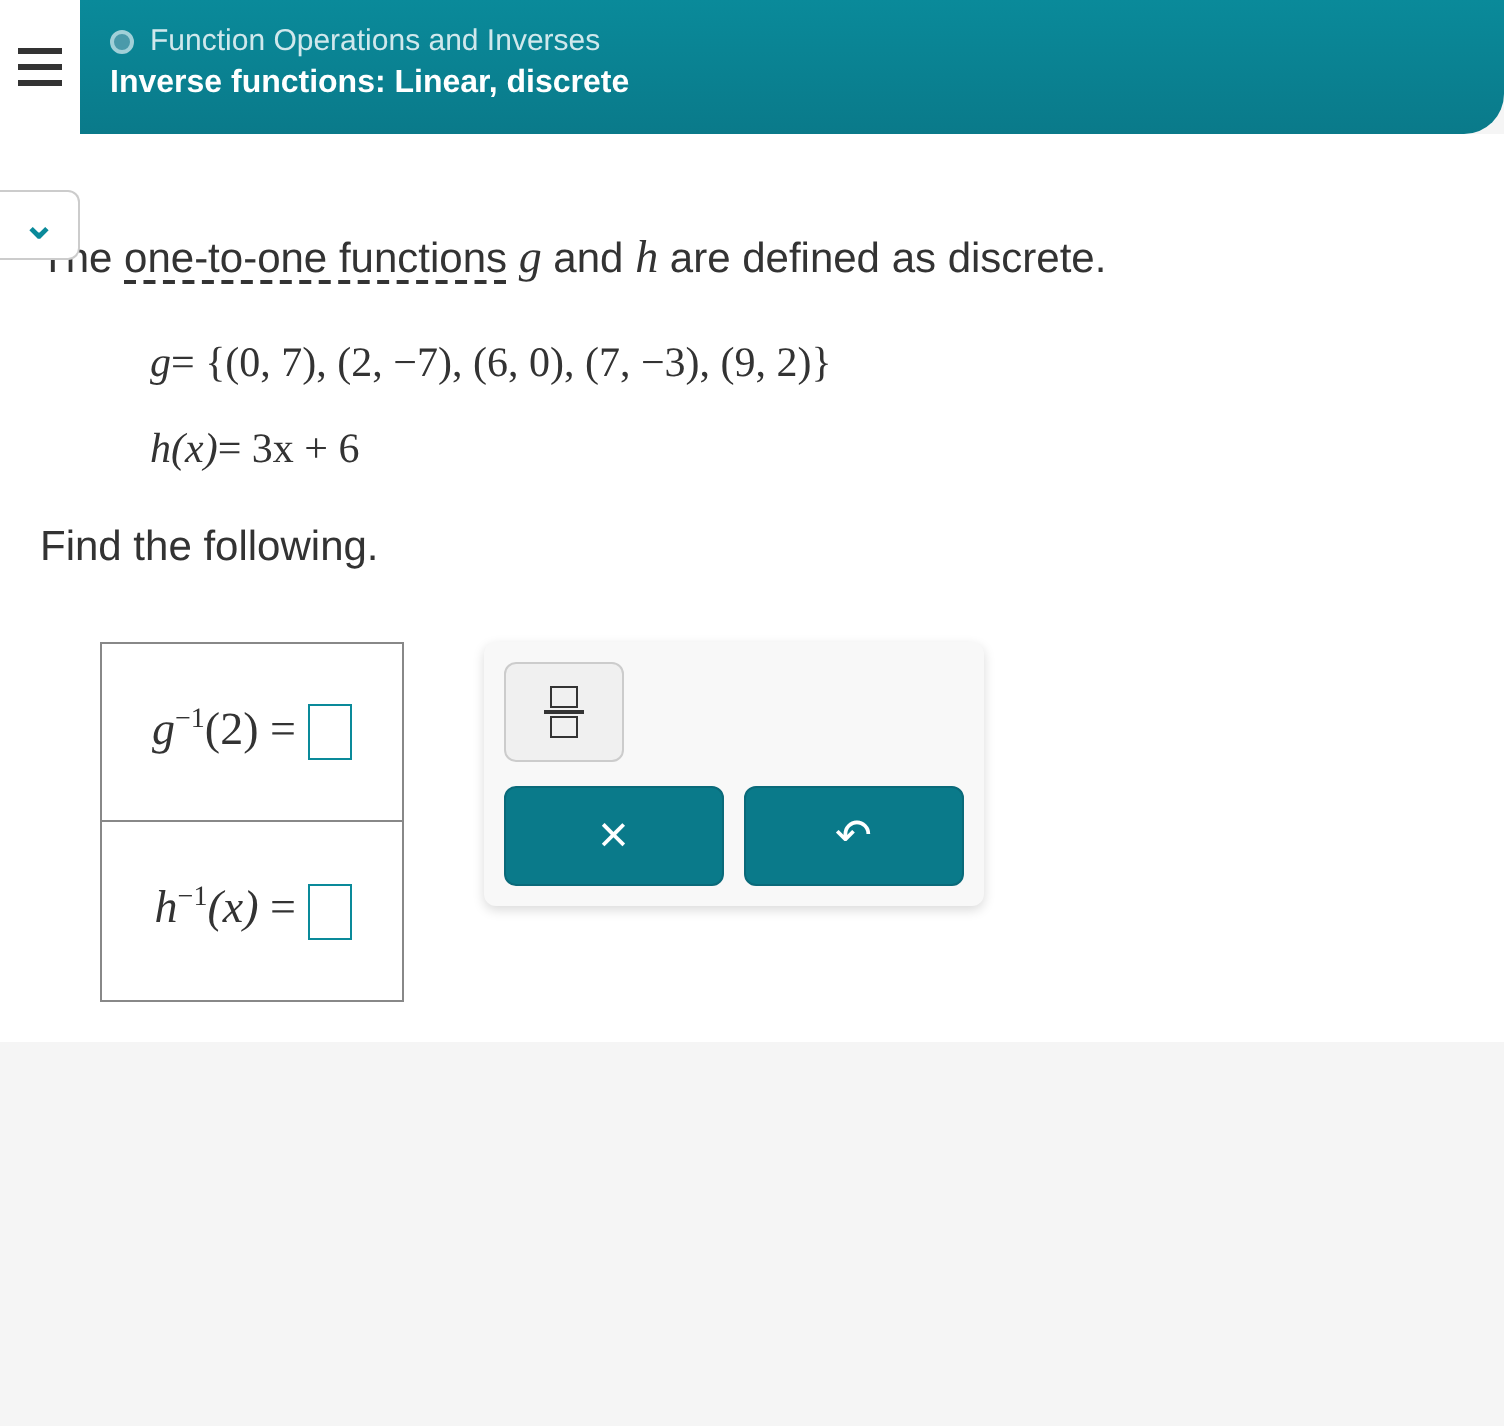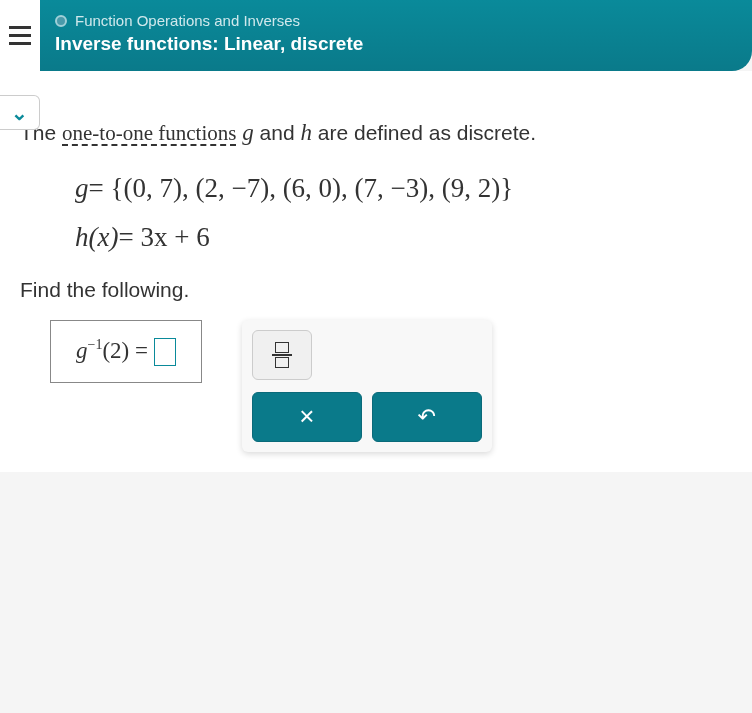--- a/index.html
+++ b/index.html
@@ -49,21 +49,21 @@
       gap: 8px;
     }
     .circle-icon {
       width: 12px;
       height: 12px;
       border-radius: 50%;
       background: #4a9aaa;
       border: 2px solid #a0d0d8;
     }
     .page-title {
-      font-size: 19px;
+      font-size: 16px;
       font-weight: bold;
       margin-top: 4px;
     }
     .dropdown-tab {
       position: absolute;
       left: 0;
       top: 95px;
       width: 40px;
       height: 35px;
       background: white;
@@ -88,52 +88,51 @@
       color: #333;
     }
     .problem-text {
       margin-bottom: 22px;
       line-height: 1.5;
     }
     .term-link {
       text-decoration: underline;
       text-decoration-style: dashed;
       text-underline-offset: 4px;
-      font-family: Liberation Serif, serif;
     }
     .math-italic {
       font-family: 'Times New Roman', serif;
       font-style: italic;
       font-size: 23px;
     }
     .equation {
       font-family: 'Times New Roman', serif;
-      font-size: 27px;
+      font-size: 21px;
       margin: 18px 0 18px 55px;
       font-style: italic;
     }
     .equation .num {
       font-style: normal;
     }
     .find-text {
-      margin: 25px 0 18px 0;
+      margin: 25px 0 35px 0;
     }
     .answer-row {
       display: flex;
       gap: 40px;
       align-items: flex-start;
     }
     .answer-table {
       border: 1px solid #888;
       border-collapse: collapse;
       margin-left: 30px;
     }
     .answer-table td {
       border: 1px solid #888;
-      padding: 16px 25px;
+      padding: 30px 25px;
       text-align: right;
       font-family: 'Times New Roman', serif;
       font-size: 23px;
       font-style: italic;
       white-space: nowrap;
     }
     .answer-table td .num {
       font-style: normal;
     }
     .input-box {
@@ -249,20 +248,25 @@
   </div>
 
   <div class="find-text">Find the following.</div>
 
   <div class="answer-row">
     <table class="answer-table">
       <tbody>
           <tr>
         <td>
           <span>g</span><span class="sup">−1</span><span class="num">(2)</span><span class="num"> = </span><span class="input-box"></span>
+        </td>
+      </tr>
+      <tr>
+        <td style="border-bottom:none;">
+          <span>h</span><span class="sup">−1</span><span>(x)</span><span class="num"> = </span><span class="input-box"></span>
         </td>
       </tr>
     </tbody>
       </table>
 
     <div class="toolbox">
       <div class="tool-row">
         <div class="tool-btn light">
           <div class="frac-icon">
             <div class="top"></div>

